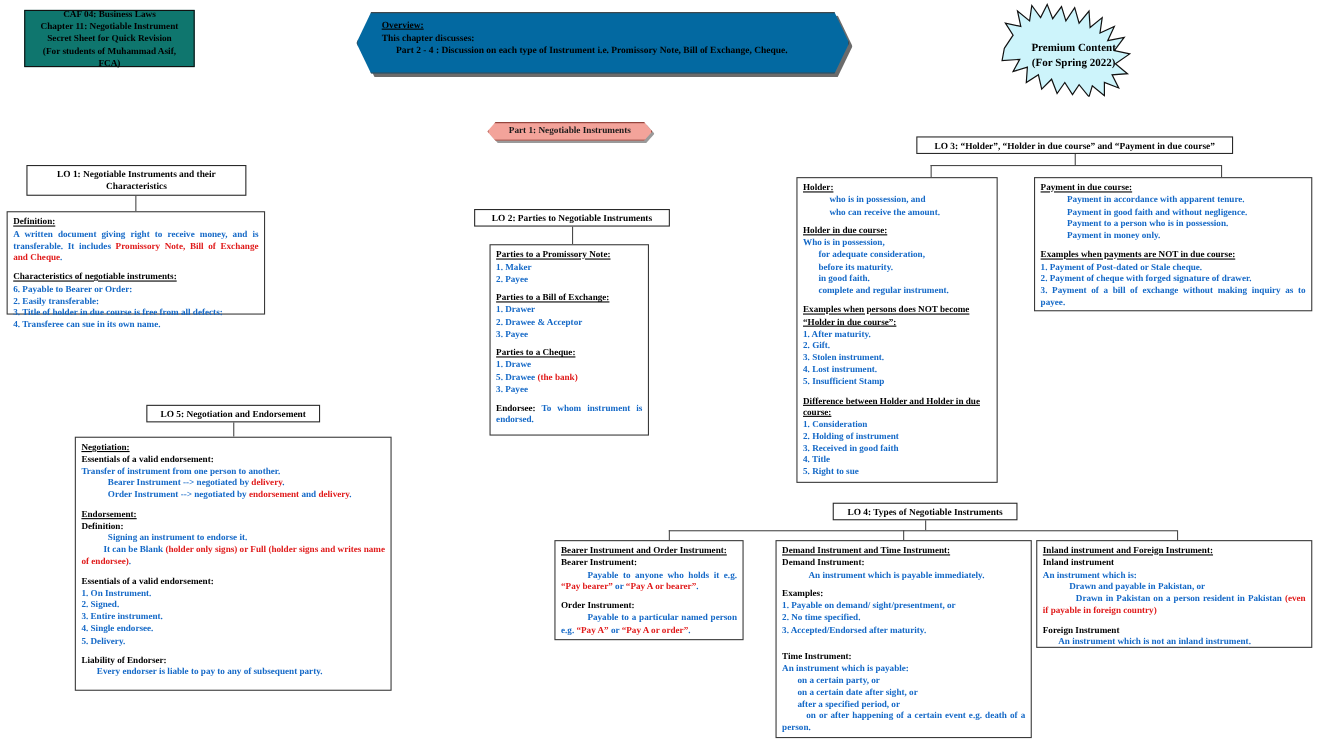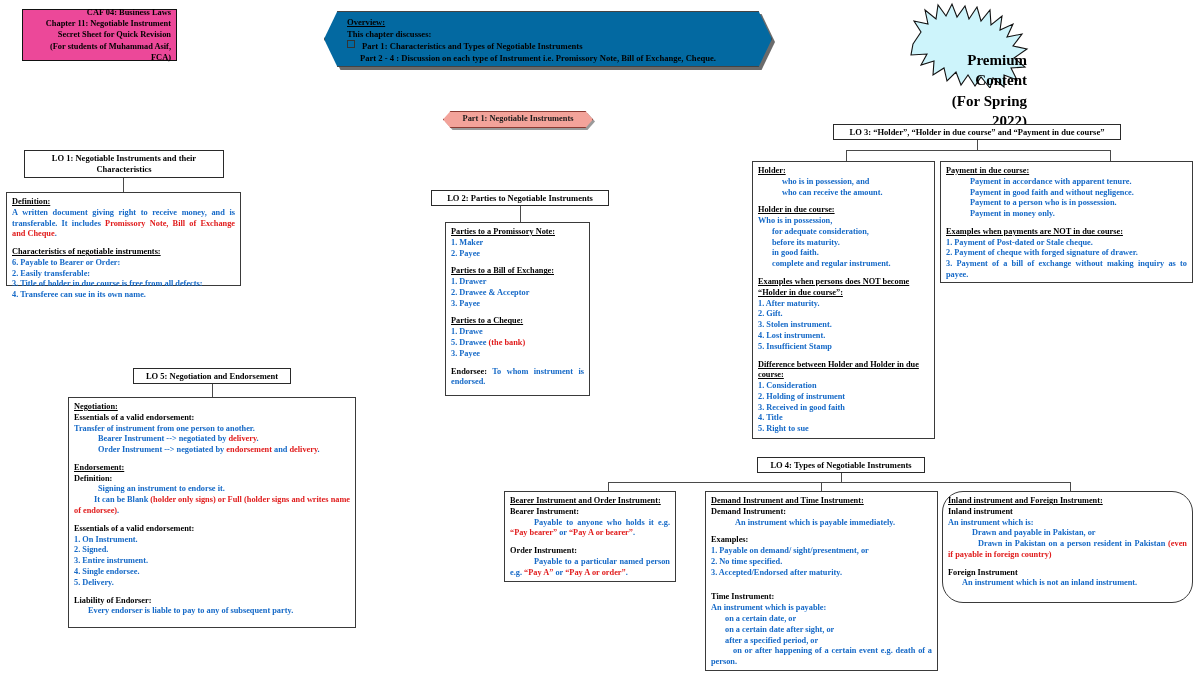--- a/index.html
+++ b/index.html
@@ -8,22 +8,22 @@
     font-family:"Liberation Serif", serif;
     font-size:8.3px; line-height:1.30; color:#000;
   }
   .box{position:absolute;box-sizing:border-box;border:1px solid #3a3a3a;background:#fff;}
   .hdr{
     position:absolute;box-sizing:border-box;border:1.3px solid #2a2a2a;background:#fff;
     display:flex;align-items:center;justify-content:center;text-align:center;
     font-weight:bold;font-size:8.5px;line-height:1.25;padding:2px 4px;
   }
   .title-box{
-    position:absolute;box-sizing:border-box;border:1.3px solid #111;background:#ec4899;
-    display:flex;align-items:center;justify-content:center;text-align:right;
+    position:absolute;box-sizing:border-box;border:1.3px solid #111;background:#0f766e;
+    display:flex;align-items:center;justify-content:center;text-align:center;
     font-weight:bold;font-size:8.4px;line-height:1.32;padding:3px 5px;
   }
   .content{position:absolute;box-sizing:border-box;padding:4px 5px;}
   .line{position:absolute;background:#4a4a4a;}
   .vline{width:1px;}
   .hline{height:1px;}
   .u{text-decoration:underline;}
   .blue{color:#1569c7;font-weight:bold;}
   .red{color:#e01b1b;font-weight:bold;}
   .blk{color:#000;font-weight:bold;}
@@ -49,41 +49,40 @@
     clip-path:polygon(0% 50%, 5% 0%, 95% 0%, 100% 50%, 95% 100%, 5% 100%);
     display:flex;align-items:center;justify-content:center;
     font-weight:bold;font-size:8.4px;color:#1a1a1a;
   }
   .part-shadow{
     position:absolute;background:#9a9a9a;
     clip-path:polygon(0% 50%, 5% 0%, 95% 0%, 100% 50%, 95% 100%, 5% 100%);
   }
   .starburst{position:absolute;}
   .star-text{
-    position:absolute;text-align:right;font-weight:bold;font-size:15px;
-    line-height:1.35;color:#000;margin-top:13px;
+    position:absolute;text-align:center;font-weight:bold;font-size:10px;
+    line-height:1.35;color:#000;
   }
 </style>
 </head>
 <body>
 
 <div class="title-box" style="left:22px;top:9px;width:155px;height:52px;">
   <div>
     <div>CAF 04: Business Laws</div>
     <div>Chapter 11: Negotiable Instrument</div>
     <div>Secret Sheet for Quick Revision</div>
     <div>(For students of Muhammad Asif, FCA)</div>
   </div>
 </div>
 
 <div class="overview-shadow" style="left:327px;top:14px;width:448px;height:56px;"></div>
 <div class="overview" style="left:324px;top:11px;width:448px;height:56px;">
   <div class="u">Overview:</div>
   <div>This chapter discusses:</div>
-  <div><span class="chk"></span><span>Part 1: Characteristics and Types of Negotiable Instruments</span></div>
   <div style="padding-left:13px;">Part 2 - 4 : Discussion on each type of Instrument i.e. Promissory Note, Bill of Exchange, Cheque.</div>
 </div>
 
 <svg class="starburst" style="left:905px;top:2px;" width="140" height="86" viewBox="0 0 140 86">
   <polygon points="8,42 16,30 9,19 23,22 20,8 31,17 33,3 41,14 47,2 52,15 60,4 64,17 72,5 76,19 85,8 86,23 97,14 95,28 108,22 102,35 117,32 108,44 122,47 109,56 120,65 106,66 112,78 99,73 99,85 88,76 85,86 76,75 70,84 63,73 56,83 51,70 42,79 39,66 28,73 29,59 16,63 22,52 6,53" fill="#cdf4fb" stroke="#111" stroke-width="1.1"></polygon>
 </svg>
 <div class="star-text" style="left:925px;top:37px;width:102px;">
   <div>Premium Content</div>
   <div>(For Spring 2022)</div>
 </div>
@@ -131,21 +130,21 @@
 </div>
 
 <div class="hdr" style="left:833px;top:124px;width:288px;height:16px;">
   <span>LO 3: “Holder”, “Holder in due course” and “Payment in due course”</span>
 </div>
 <div class="line vline" style="left:977px;top:140px;height:10px;"></div>
 <div class="line hline" style="left:846px;top:150px;width:264px;"></div>
 <div class="line vline" style="left:846px;top:150px;height:11px;"></div>
 <div class="line vline" style="left:1110px;top:150px;height:11px;"></div>
 
-<div class="box content" style="left:752px;top:161px;width:183px;height:278px;">
+<div class="box content" style="left:724px;top:161px;width:183px;height:278px;">
   <p class="u blk">Holder:</p>
   <p class="blue ind2">who is in possession, and</p>
   <p class="blue ind2">who can receive the amount.</p>
   <span class="gap"></span>
   <p class="u blk">Holder in due course:</p>
   <p class="blue">Who is in possession,</p>
   <p class="blue ind1">for adequate consideration,</p>
   <p class="blue ind1">before its maturity.</p>
   <p class="blue ind1">in good faith.</p>
   <p class="blue ind1">complete and regular instrument.</p>
@@ -230,27 +229,27 @@
   <p class="blue ind2">An instrument which is payable immediately.</p>
   <span class="gap"></span>
   <p class="blk">Examples:</p>
   <p class="blue">1. Payable on demand/ sight/presentment, or</p>
   <p class="blue">2. No time specified.</p>
   <p class="blue">3. Accepted/Endorsed after maturity.</p>
   <span class="gap"></span>
   <span class="gap"></span>
   <p class="blk">Time Instrument:</p>
   <p class="blue">An instrument which is payable:</p>
-  <p class="blue ind1">on a certain date, or</p>
+  <p class="blue ind1">on a certain party, or</p>
   <p class="blue ind1">on a certain date after sight, or</p>
   <p class="blue ind1">after a specified period, or</p>
   <p class="blue just"><span style="display:inline-block;width:22px;"></span><span>on or after happening of a certain event e.g. death of a person.</span></p>
 </div>
 
-<div class="box content" style="left:942px;top:491px;width:251px;height:112px;border-radius:21px;">
+<div class="box content" style="left:942px;top:491px;width:251px;height:98px;">
   <p class="u blk">Inland instrument and Foreign Instrument:</p>
   <p class="blk">Inland instrument</p>
   <p class="blue">An instrument which is:</p>
   <p class="blue ind2">Drawn and payable in Pakistan, or</p>
   <p class="just"><span style="display:inline-block;width:30px;"></span><span class="blue">Drawn in Pakistan on a person resident in Pakistan </span><span class="red">(even if payable in foreign country)</span></p>
   <span class="gap"></span>
   <p class="blk">Foreign Instrument</p>
   <p class="blue ind1">An instrument which is not an inland instrument.</p>
 </div>
 

